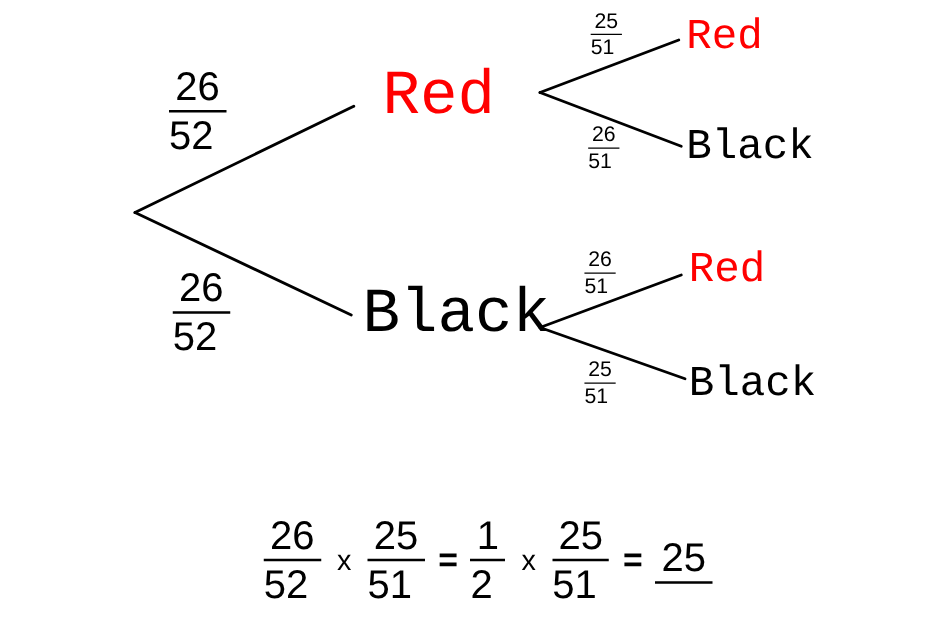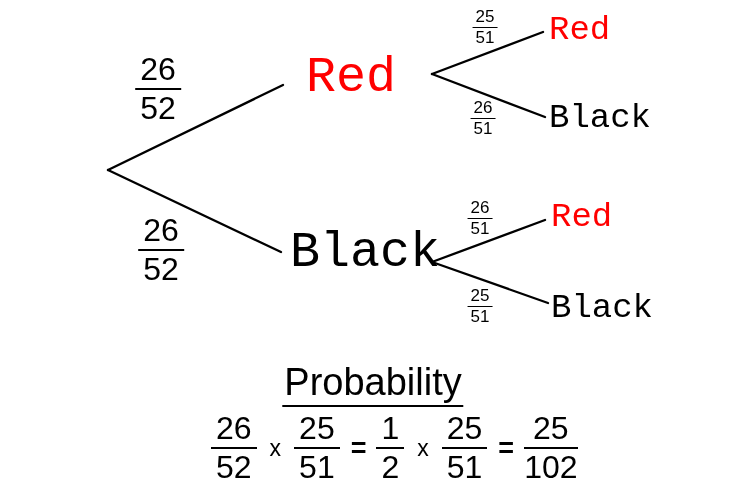--- a/index.html
+++ b/index.html
@@ -32,21 +32,20 @@
     color: #000000;
     font-family: Liberation Mono, monospace;
   }
   .lvl1 { font-size: 50px; }
   .lvl2 { font-size: 34px; }
 
   
   .frac {
     position: absolute;
     display: inline-block;
-    text-align: center;
     line-height: 1.08;
     color: #000000;
     transform: translateX(-50%);
   }
   .frac .num {
     display: block;
     border-bottom: 2.4px solid #000;
     padding: 0 5px 1px 5px;
   }
   .frac .den { display: block; padding-top: 1px; }
@@ -121,21 +120,20 @@
   <div class="frac frac-sm" style="left:480px; top:287px">
     <span class="num">25</span>
     <span class="den">51</span>
   </div>
 
   <div class="node-lbl lvl2" style="left: 549px; top: 13px; color: rgb(255, 0, 0);">Red</div>
   <div class="node-lbl lvl2" style="left:549px; top:101px">Black</div>
   <div class="node-lbl lvl2" style="left: 551px; top: 200px; color: rgb(255, 0, 0);">Red</div>
   <div class="node-lbl lvl2" style="left:551px; top:291px">Black</div>
 
-  <div class="prob-title">Probability</div>
 
   <div class="equation">
     <span class="frac frac-lg">
       <span class="num">26</span>
       <span class="den">52</span>
     </span>
     <span class="op-x">x</span>
     <span class="frac frac-lg">
       <span class="num">25</span>
       <span class="den">51</span>
@@ -146,17 +144,16 @@
       <span class="den">2</span>
     </span>
     <span class="op-x">x</span>
     <span class="frac frac-lg">
       <span class="num">25</span>
       <span class="den">51</span>
     </span>
     <span class="op-eq">=</span>
     <span class="frac frac-lg">
       <span class="num">25</span>
-      <span class="den">102</span>
     </span>
   </div>
 
 </div>
 
 </body></html>

